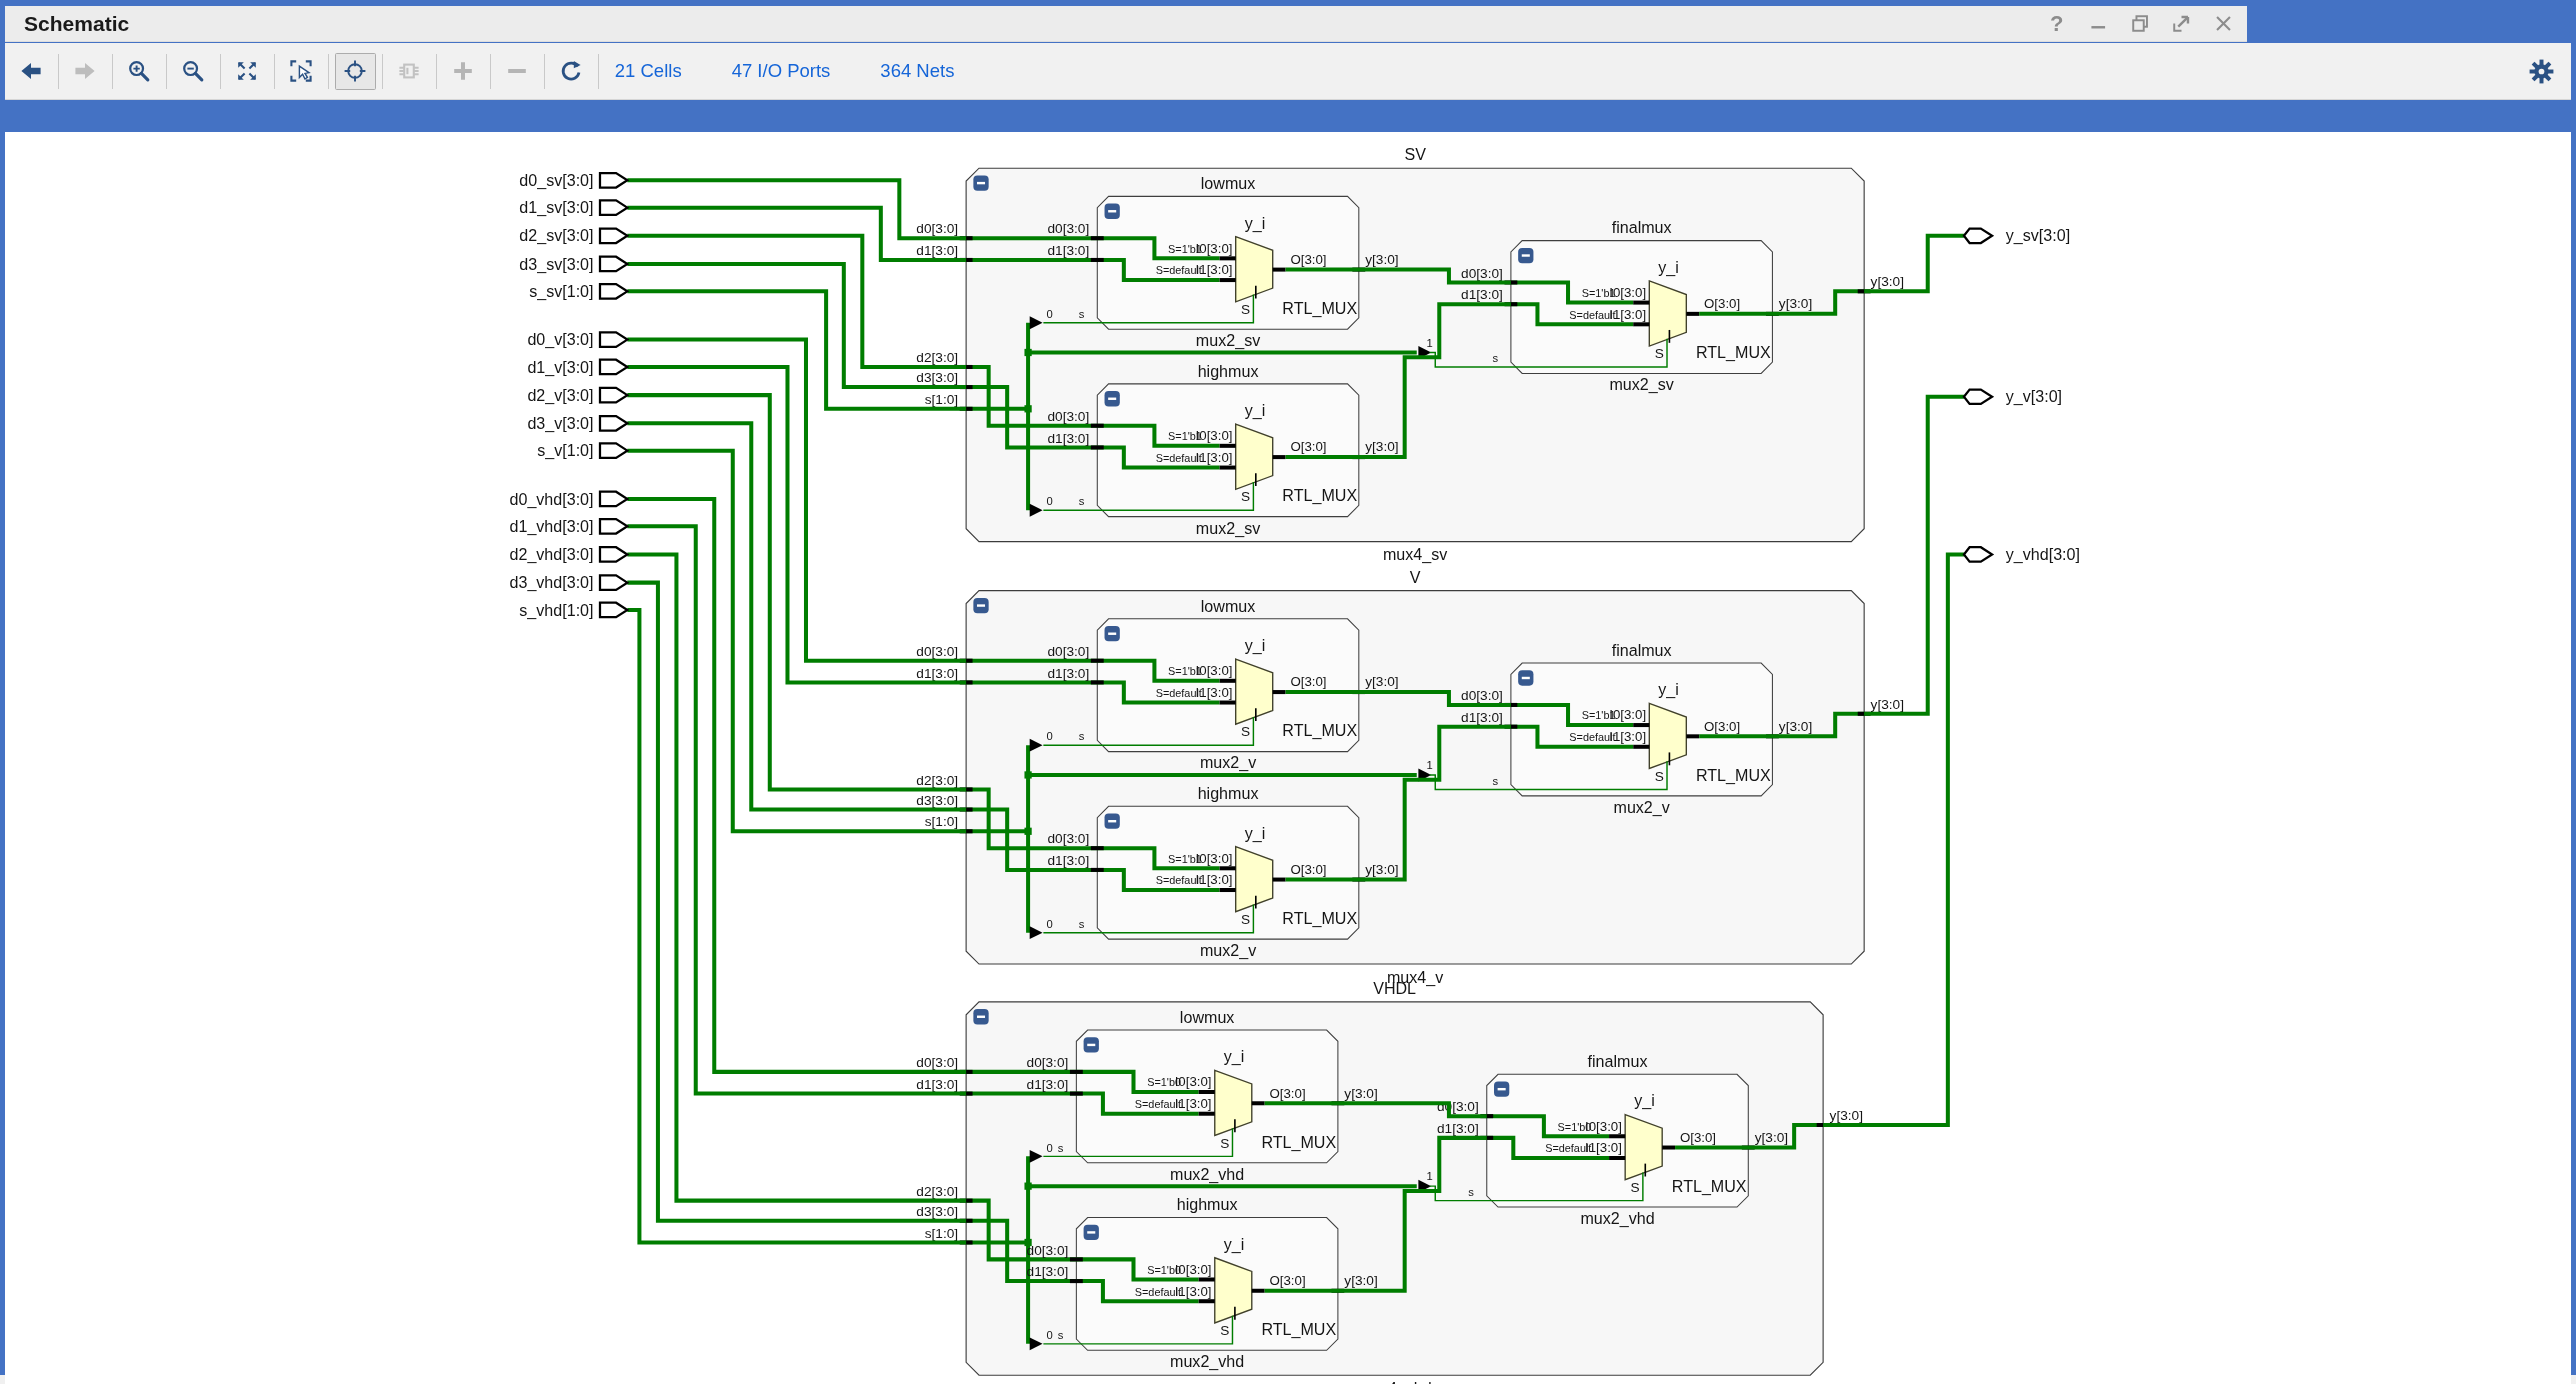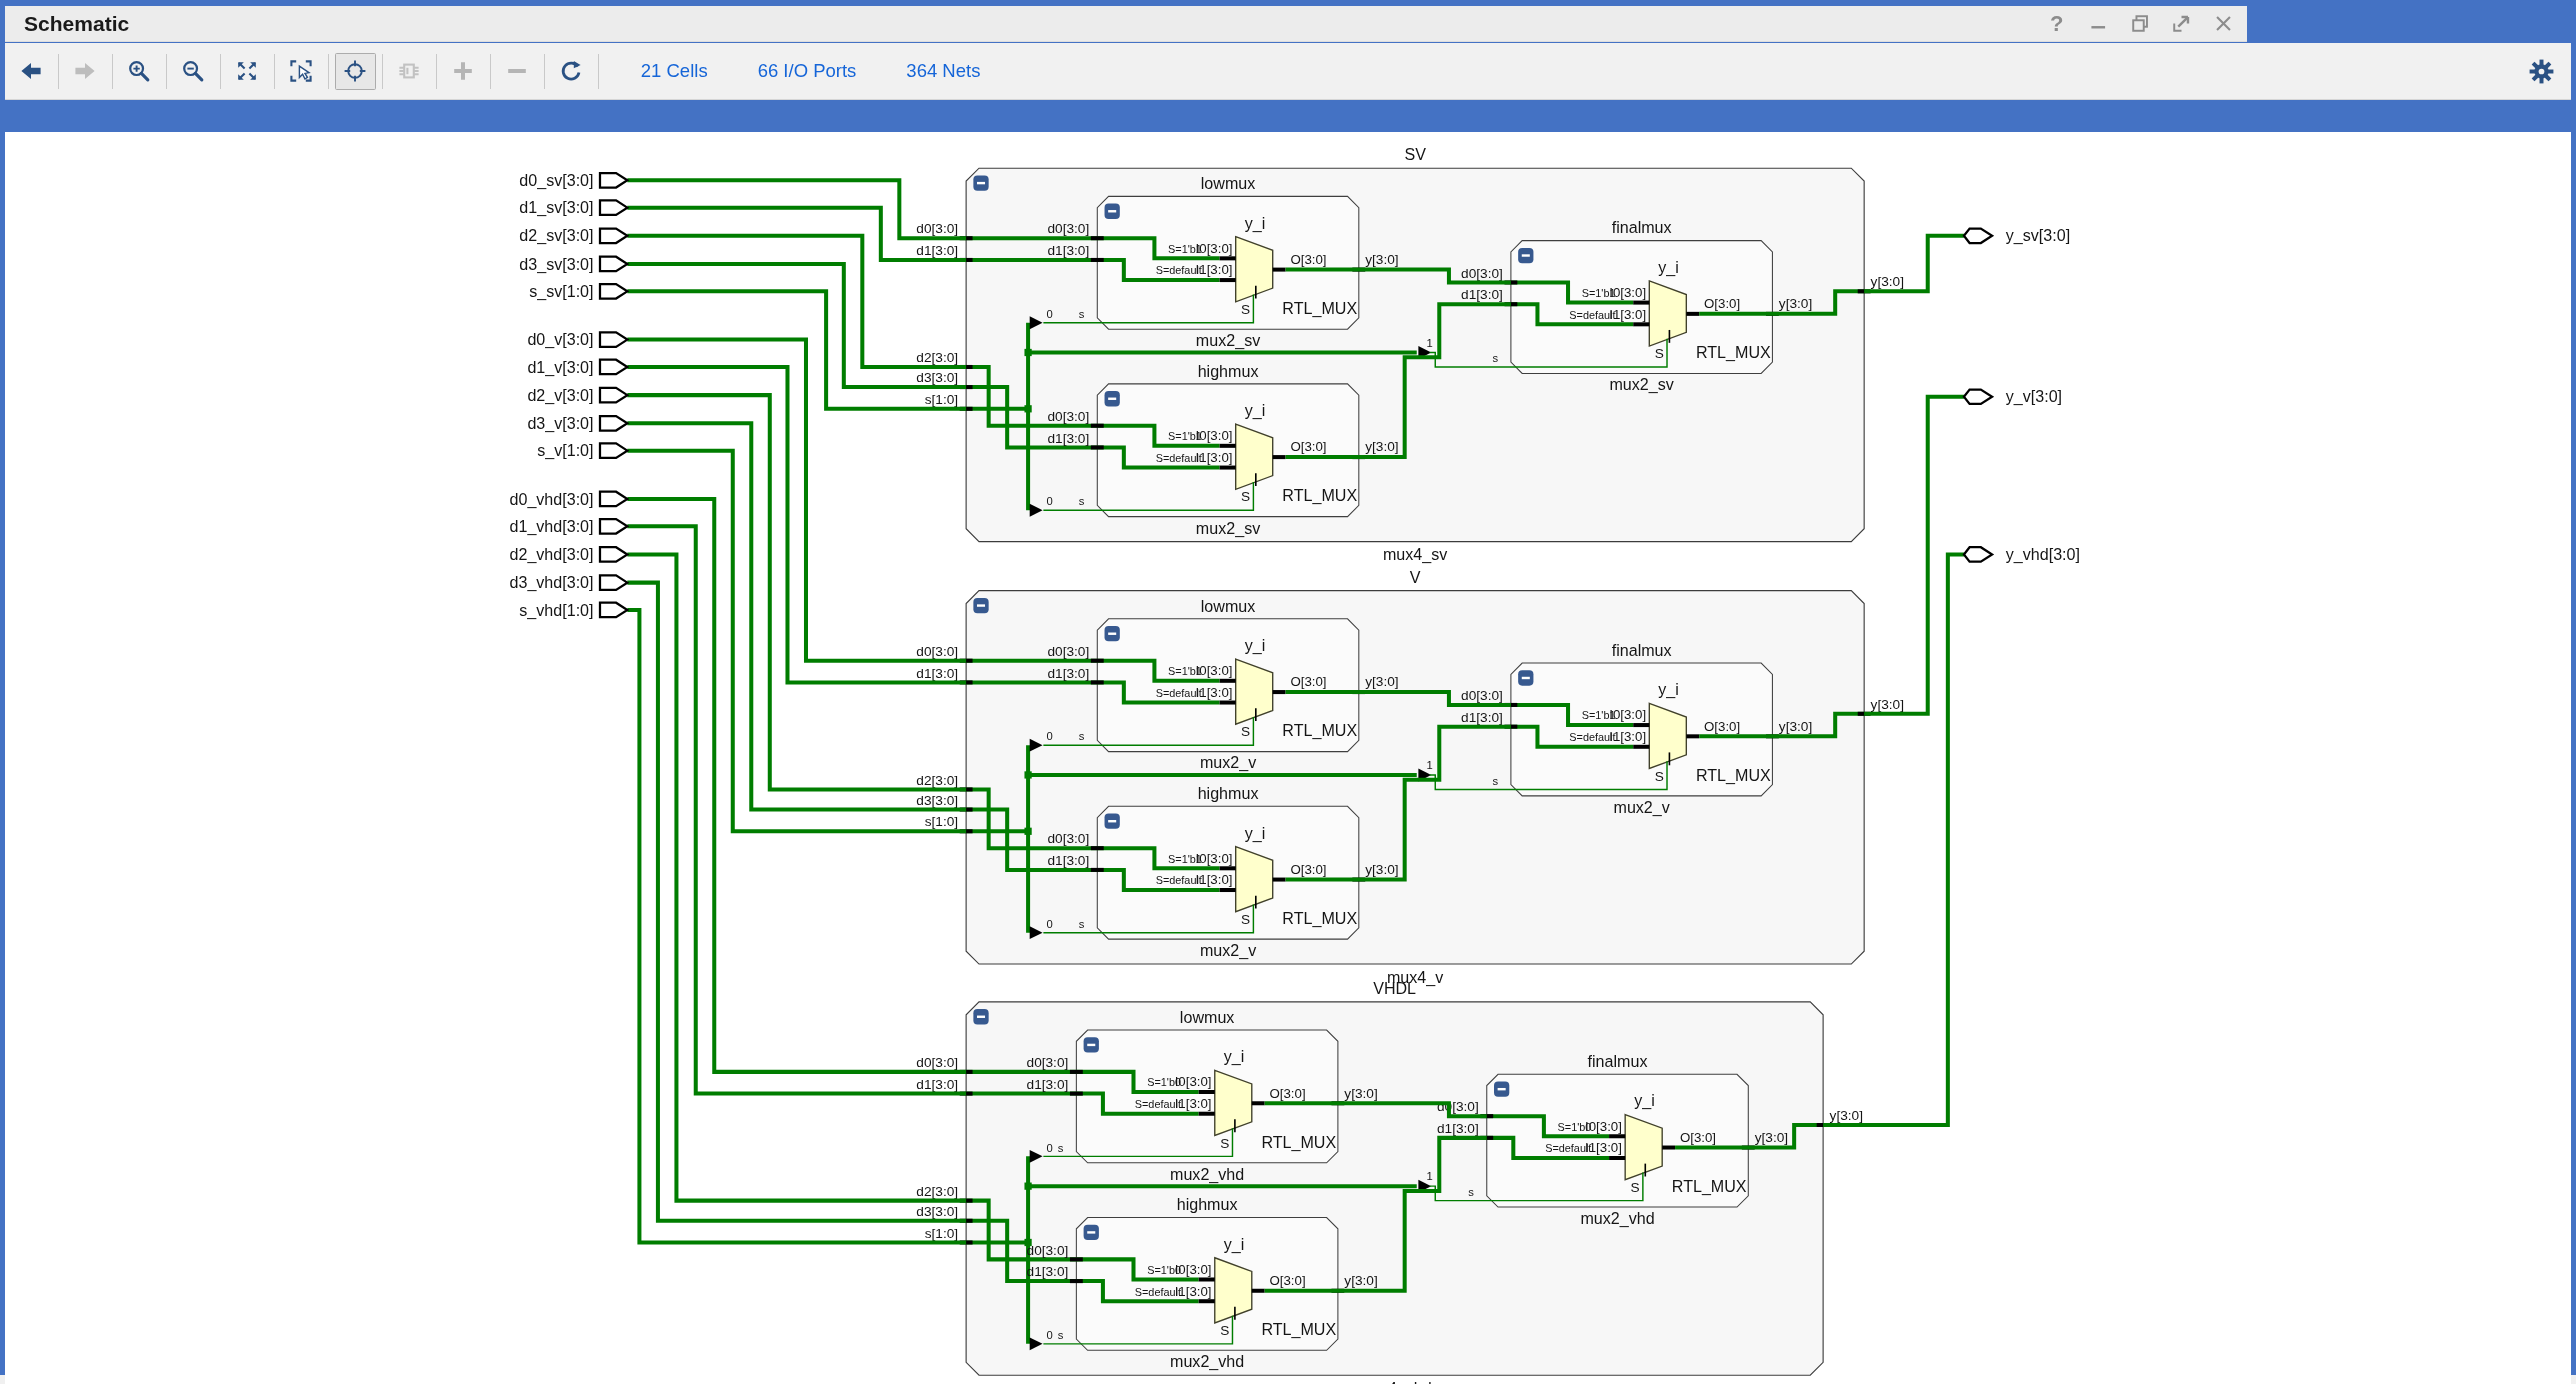--- a/index.html
+++ b/index.html
@@ -6,21 +6,21 @@
   body{width:2576px;height:1385px;background:#F0F0F0;font-family:"Liberation Sans",sans-serif;overflow:hidden;position:relative;}
   #frame{position:absolute;left:0;top:0;width:2576px;height:1375px;background:#4472C4;}
   #titlebar{position:absolute;left:4.8px;top:6.4px;width:2242px;height:35px;background:#ECECEC;display:flex;align-items:center;border-bottom:0.8px solid #DEDEDE;}
   #titlebar .title{font-size:21px;font-weight:bold;color:#1A1A1A;margin-left:19.3px;}
   #titlebar .controls{margin-left:auto;margin-right:11.3px;display:flex;align-items:center;gap:17.7px;}
   #titlebar .wbtn{width:24px;height:24px;display:flex;align-items:center;justify-content:center;color:#8C8C8C;font-size:22px;font-weight:bold;cursor:default;}
   #toolbar{position:absolute;left:4.8px;top:43px;width:2566px;height:56px;background:#F1F1F1;border-bottom:0.8px solid #D6D6D6;display:flex;align-items:center;}
   .tcell{width:53px;height:35px;display:flex;align-items:center;justify-content:center;border-right:0.8px solid #C9C9C9;}
   .tbtn{width:39px;height:35px;display:flex;align-items:center;justify-content:center;border:0.8px solid transparent;}
   .tbtn.active{background:#E7E7E7;border:0.8px solid #ACACAC;border-radius:1.6px;}
-  .tlinks{display:flex;align-items:center;margin-left:42px;gap:50px;justify-content:flex-end;}
+  .tlinks{display:flex;align-items:center;margin-left:16px;gap:50px;justify-content:flex-end;}
   .tlink{font-size:18.5px;color:#1565D8;cursor:pointer;}
   #gear{margin-left:auto;margin-right:16px;display:flex;align-items:center;}
   #canvas{position:absolute;left:4.8px;top:100px;width:2566px;height:1269px;background:#FFFFFF;margin-top:32px;}
   svg text{fill:#151515;}
   .t20{font-size:20px;}
   .t17{font-size:17px;}
   .t165{font-size:16.5px;}
   .t14{font-size:14px;}
   .t135{font-size:13.5px;}
 </style>
@@ -145,21 +145,21 @@
   <div class="tcell">
       <div class="tbtn">
     <svg width="24" height="24" viewBox="0 0 30 30">
       <path d="M23.5 9.5 A10 10 0 1 0 25 17" fill="none" stroke="#2A5183" stroke-width="3.4"></path>
       <path d="M18.5 2.5 L27 7.5 L18.5 11.5 Z" fill="#2A5183"></path>
     </svg>
   </div>
     </div>
   <div class="tlinks">
     <span class="tlink">21 Cells</span>
-    <span class="tlink">66 I/O Ports</span>
+    <span class="tlink">47 I/O Ports</span>
     <span class="tlink">364 Nets</span>
   </div>
   <div id="gear">
     <svg width="27" height="27" viewBox="0 0 34 34">
       <g fill="#2A5183">
         <circle cx="17" cy="17" r="9"></circle>
         <g>
           <rect x="14.5" y="2" width="5" height="7"></rect>
             <rect x="14.5" y="25" width="5" height="7"></rect>
           <rect x="2" y="14.5" width="7" height="5"></rect>

